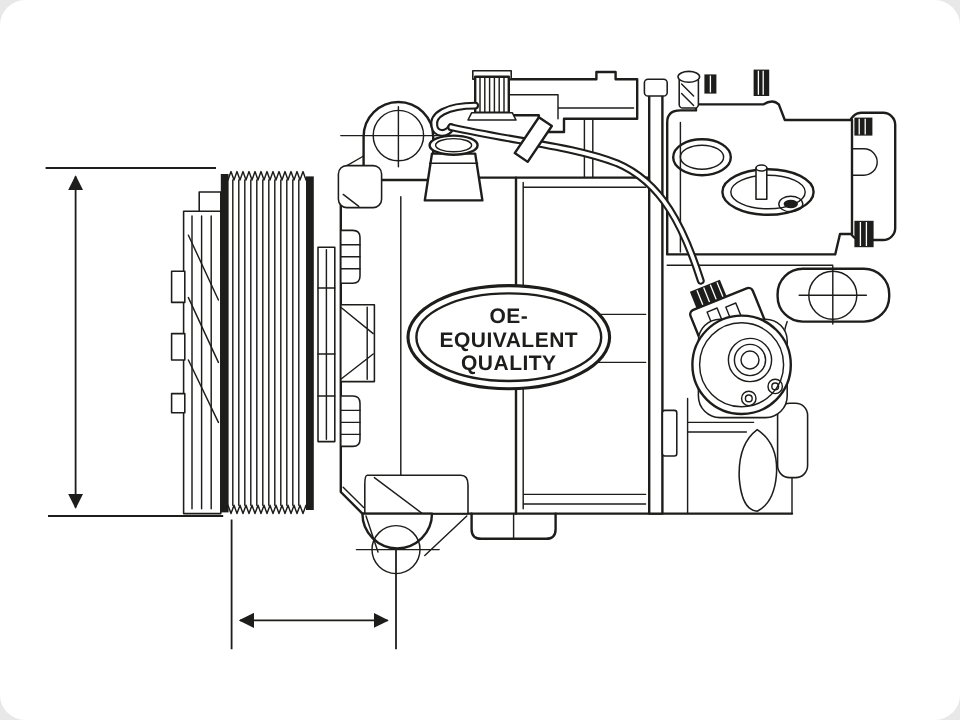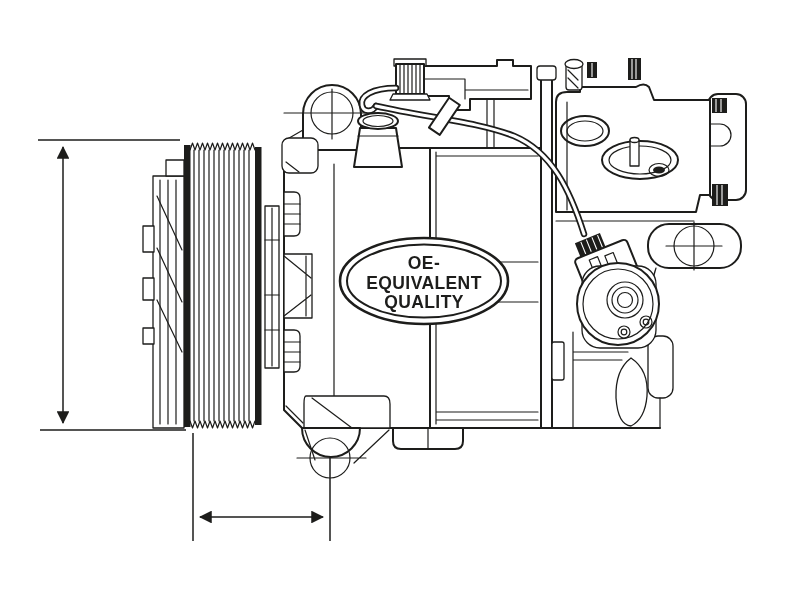--- a/index.html
+++ b/index.html
@@ -1,19 +1,19 @@
 <!DOCTYPE html>
 <html><head>
 <meta charset="utf-8">
 <style>
   :root{ --ink:#1d1d1b; --bg:#ffffff; }
   html,body{ margin:0; padding:0; background:#e8e8e8; }
   .canvas{
     position:relative; width:800px; height:600px; background:var(--bg);
-    overflow:hidden; font-family:"Liberation Sans", sans-serif;
+    overflow:hidden; font-family:"Liberation Sans", sans-serif;border-radius:21px;
   }
   svg{ position:absolute; inset:0; }
   
   .st{ fill:none; stroke:var(--ink); stroke-width:2;   stroke-linejoin:round; stroke-linecap:round; }
   .tn{ fill:none; stroke:var(--ink); stroke-width:1.2; stroke-linejoin:round; stroke-linecap:round; }
   .dm{ fill:none; stroke:var(--ink); stroke-width:1.5; }
   .wf{ fill:#ffffff; stroke:var(--ink); stroke-width:2; stroke-linejoin:round; }
   .wft{ fill:#ffffff; stroke:var(--ink); stroke-width:1.3; stroke-linejoin:round; }
   .bf{ fill:var(--ink); stroke:none; }
   .wl{ fill:none; stroke:#ffffff; stroke-width:1.1; }

